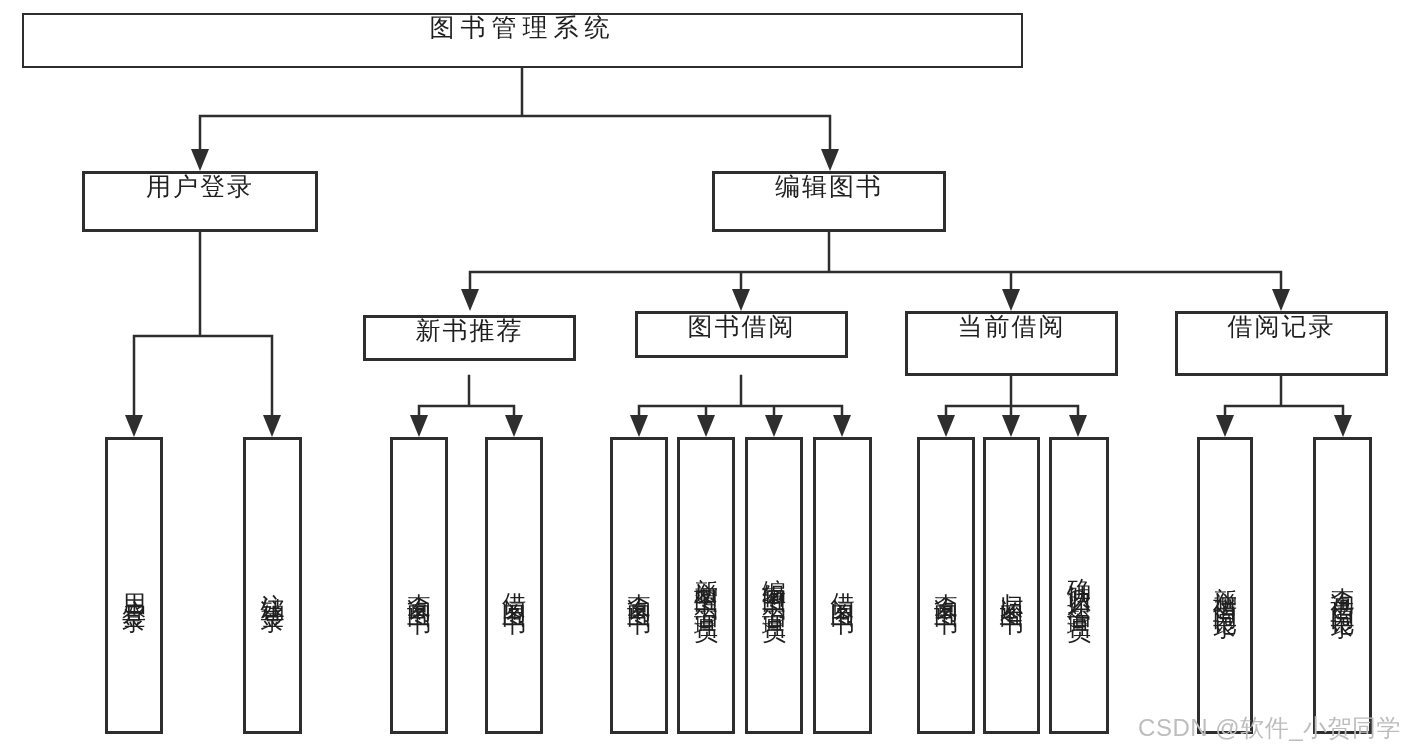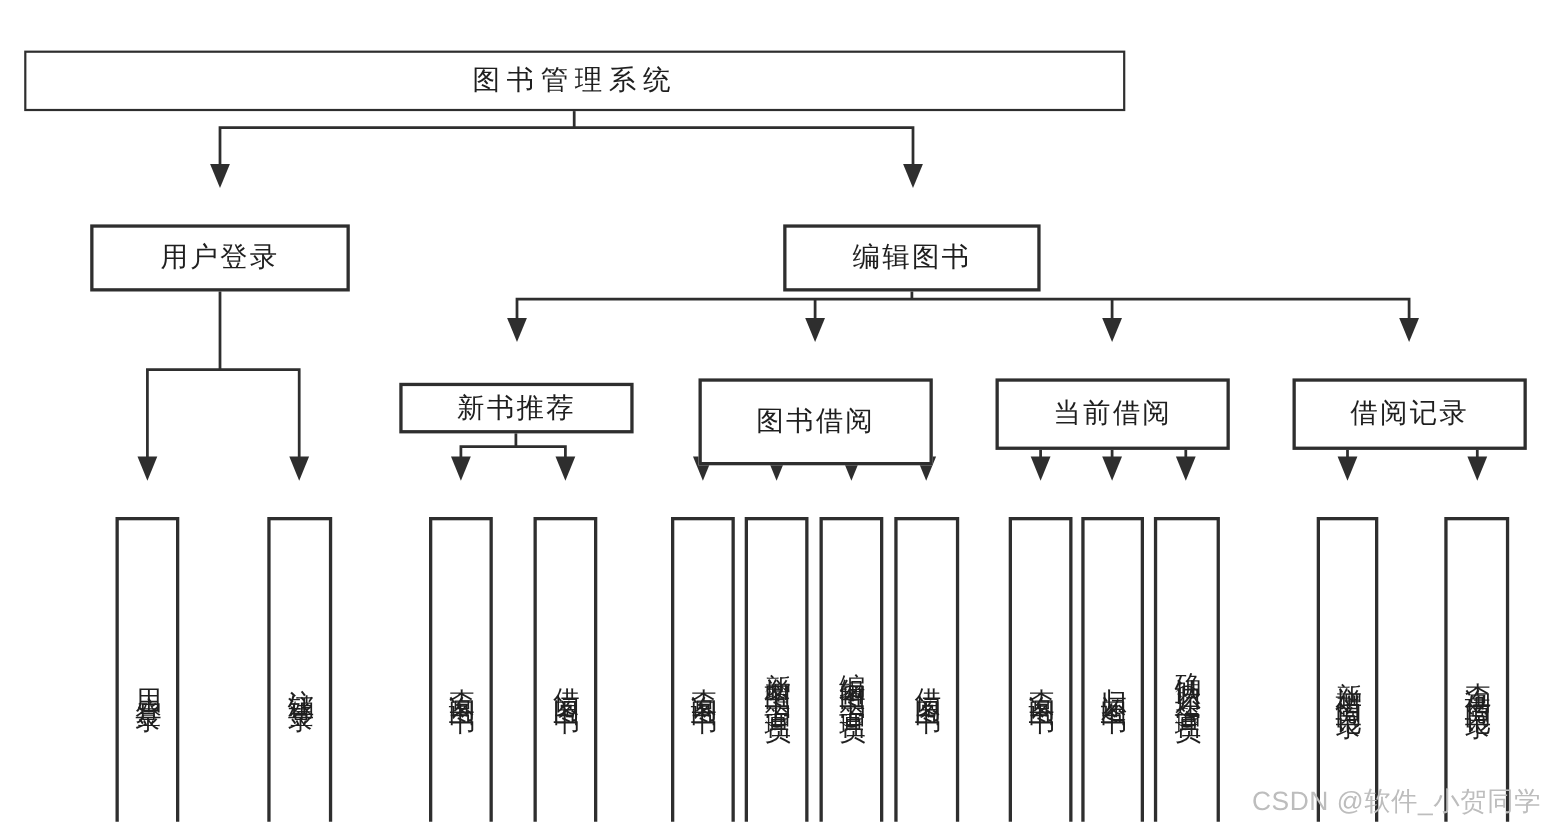--- a/index.html
+++ b/index.html
@@ -21,25 +21,23 @@
   svg.connectors {
     position: absolute; inset: 0;
     pointer-events: none;
     z-index: 1;
   }
   .node {
     position: absolute;
     background: var(--bg);
     border: 3px solid var(--line);
     display: flex;
-    align-items: center;
     justify-content: center;
     z-index: 2;
     text-align: center;
-    margin-top: 33px;
   }
   .node.root { border-width: 2px; }
   .node .lbl {
     font-size: 25px;
     letter-spacing: 2px;
     line-height: 1;
     white-space: nowrap;
     color: var(--text);
   }
   .node.root .lbl { letter-spacing: 6px; }
@@ -107,21 +105,21 @@
   <div class="node" style="left:82px; top:171px; width:236px; height:61px;">
     <span class="lbl">用户登录</span>
   </div>
   <div class="node" style="left:712px; top:171px; width:234px; height:61px;">
     <span class="lbl">编辑图书</span>
   </div>
 
   <div class="node" style="left:363px; top:315px; width:213px; height:46px;">
     <span class="lbl">新书推荐</span>
   </div>
-  <div class="node" style="left:635px; top:311px; width:213px; height:79px;">
+  <div class="node" style="left:635px; top:311px; width:213px; height:47px;">
     <span class="lbl">图书借阅</span>
   </div>
   <div class="node" style="left:1175px; top:311px; width:213px; height:65px;">
     <span class="lbl">借阅记录</span>
   </div>
   <div class="node" style="left:905px; top:311px; width:213px; height:65px;">
     <span class="lbl">当前借阅</span>
   </div>
 
   <div class="node leaf" style="left:105px; top:437px; width:58px; height:297px;">

